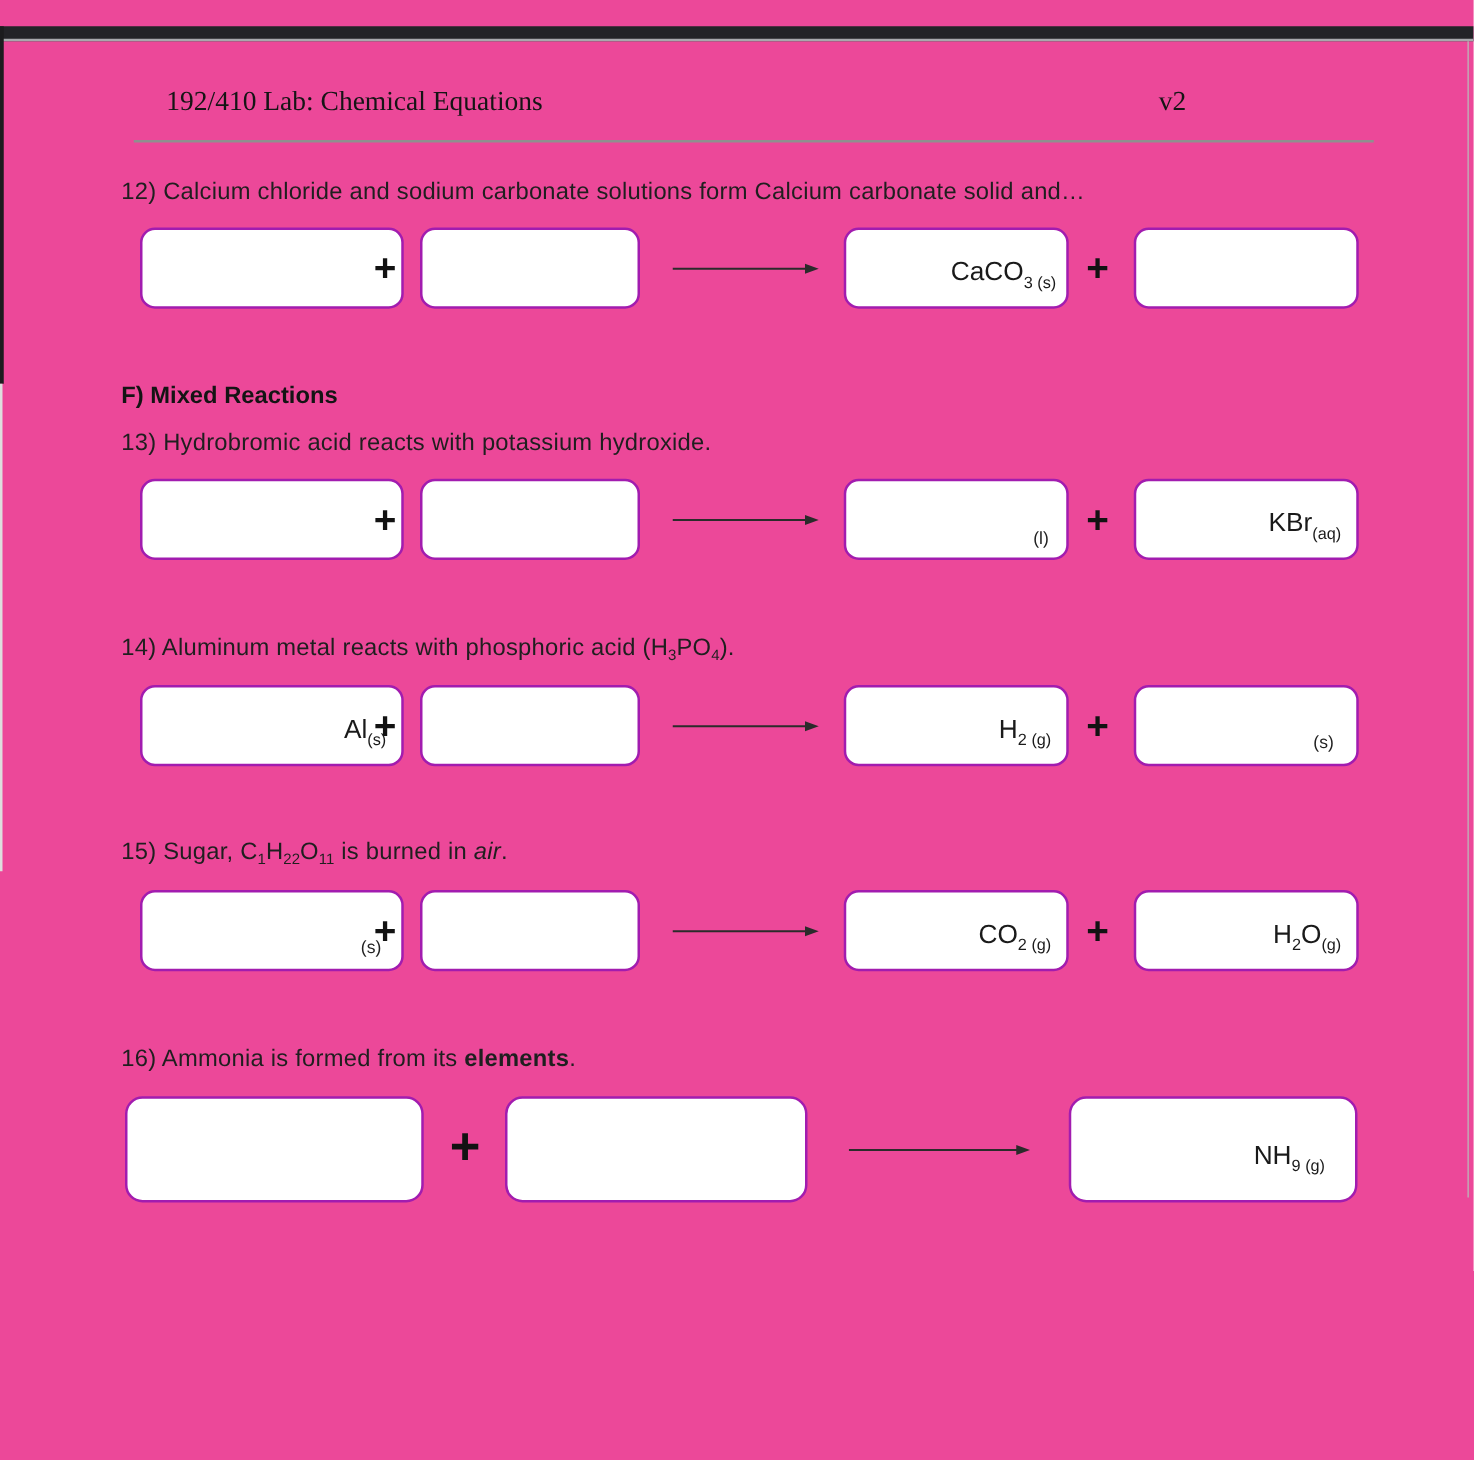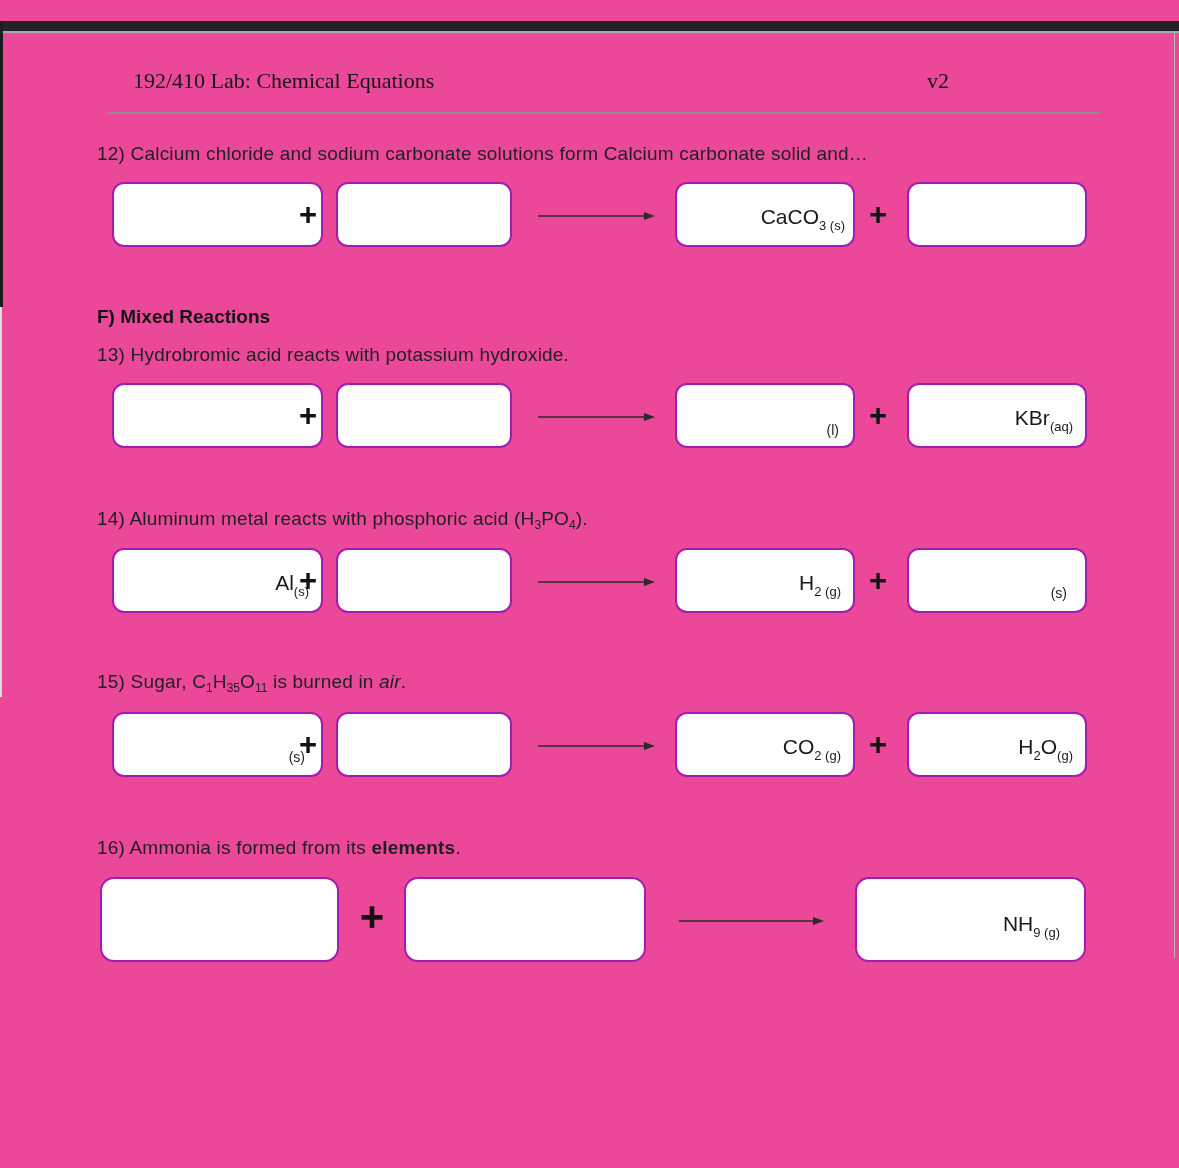--- a/index.html
+++ b/index.html
@@ -111,21 +111,21 @@
   </div>
   <div class="box r14 c3">
     <span class="formula"><span>H</span><span class="sub">2 (g)</span></span>
   </div>
   <span class="plus" style="left:878px;top:581px">+</span>
   <div class="box r14 c4">
     <span class="state" style="right:18px;bottom:10px">(s)</span>
   </div>
 
   <div class="qlabel" style="top:671px">
-    <span>15) Sugar, C</span><span class="lsub">1</span><span>H</span><span class="lsub">35</span><span>O</span><span class="lsub">11</span><span> is burned in </span><span class="lit">air</span><span>.</span>
+    <span>15) Sugar, C</span><span class="lsub">1</span><span>H</span><span class="lsub">22</span><span>O</span><span class="lsub">11</span><span> is burned in </span><span class="lit">air</span><span>.</span>
   </div>
   <div class="box r15 c1">
     <span class="state" style="right:16px;bottom:10px">(s)</span>
   </div>
   <span class="plus" style="left:308px;top:745px">+</span>
   <div class="box r15 c2"></div>
   <div class="arrow" style="left:538px;top:738px">
     <svg width="118" height="12" viewBox="0 0 118 12">
         <line x1="0" y1="6" x2="109" y2="6" stroke="#2b2b2b" stroke-width="1.6"></line>
         <path d="M106 2 L117 6 L106 10 Z" fill="#2b2b2b"></path>

